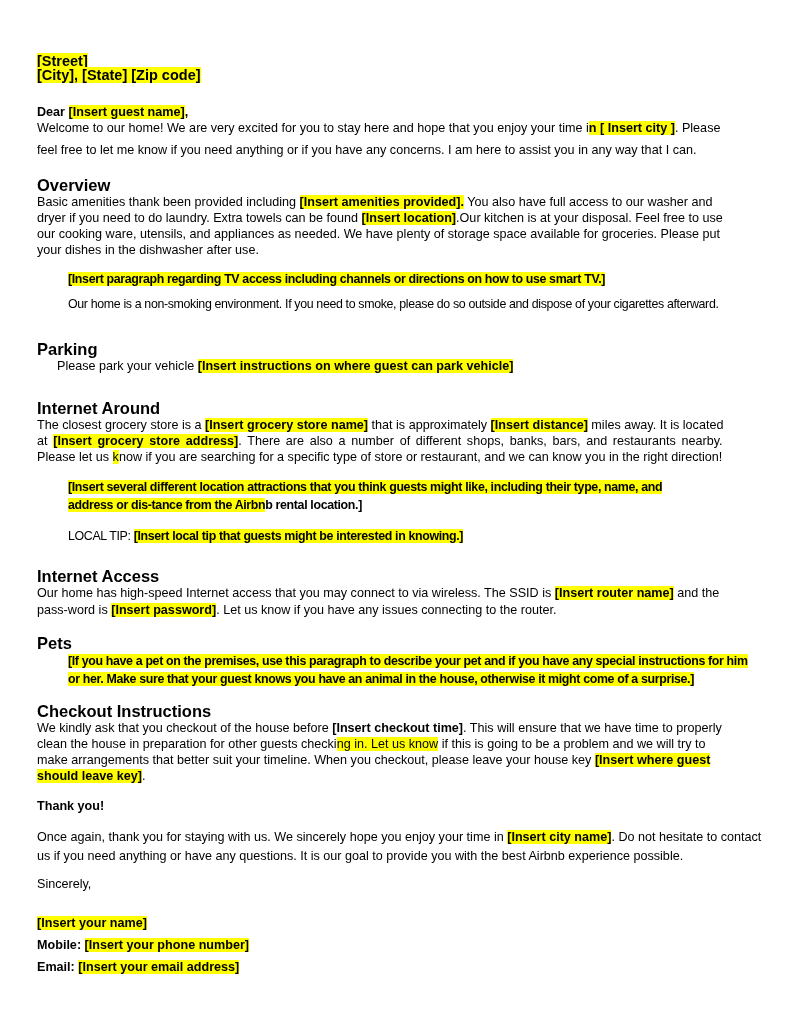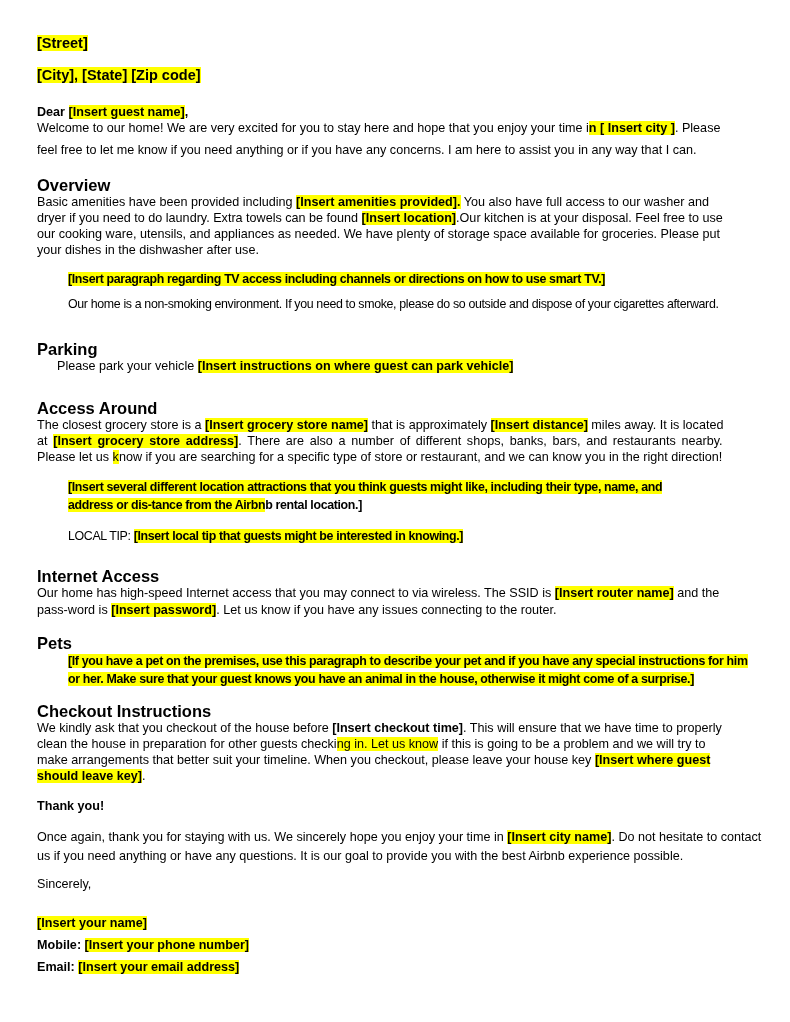--- a/index.html
+++ b/index.html
@@ -13,39 +13,39 @@
   .h2 { font-size:16.5px; font-weight:bold; line-height:20px; }
   .body { font-size:12.6px; line-height:16px; }
   .narrow { font-family:"Liberation Sans", sans-serif; font-size:12.4px; letter-spacing:-0.35px; transform-origin:left;padding-left:31px; }
   .just { text-align:justify; text-align-last:left; white-space:normal; width:720px; }
 </style>
 </head>
 <body>
 
 <div class="page">
 
-  <div class="abs addr" style="top:33px;"><span class="hl">[Street]</span></div>
+  <div class="abs addr" style="top:51px;"><span class="hl">[Street]</span></div>
   <div class="abs addr" style="top:65px;"><span class="hl">[City], [State] [Zip code]</span></div>
 
   <div class="abs body b" style="top:104px;"><span>Dear </span><span class="hl">[Insert guest name]</span><span>,</span></div>
   <div class="abs body" style="top:120px;"><span>Welcome to our home! We are very excited for you to stay here and hope that you enjoy your time i</span><span class="hl b">n [ Insert city ]</span><span>. Please</span></div>
   <div class="abs body" style="top:142px;">feel free to let me know if you need anything or if you have any concerns. I am here to assist you in any way that I can.</div>
 
   <div class="abs h2" style="top:175px;">Overview</div>
-  <div class="abs body" style="top:194px;"><span>Basic amenities have been provided including </span><span class="hl b">[Insert amenities provided].</span><span> You also have full access to our washer and</span></div>
+  <div class="abs body" style="top:194px;"><span>Basic amenities thank been provided including </span><span class="hl b">[Insert amenities provided].</span><span> You also have full access to our washer and</span></div>
   <div class="abs body" style="top:210px;"><span>dryer if you need to do laundry. Extra towels can be found </span><span class="hl b">[Insert location]</span><span>.Our kitchen is at your disposal. Feel free to use</span></div>
   <div class="abs body" style="top:226px;">our cooking ware, utensils, and appliances as needed. We have plenty of storage space available for groceries. Please put</div>
   <div class="abs body" style="top:242px;">your dishes in the dishwasher after use.</div>
   <div class="abs body b narrow" style="top:271px;"><span class="hl">[Insert paragraph regarding TV access including channels or directions on how to use smart TV.]</span></div>
   <div class="abs body narrow" style="top:296px;font-weight:normal;">Our home is a non-smoking environment. If you need to smoke, please do so outside and dispose of your cigarettes afterward.</div>
 
   <div class="abs h2" style="top:339px;">Parking</div>
   <div class="abs body" style="top:358px;margin-left:20px;"><span>Please park your vehicle </span><span class="hl b">[Insert instructions on where guest can park vehicle]</span></div>
 
-  <div class="abs h2" style="top:398px;">Access Around</div>
+  <div class="abs h2" style="top:398px;">Internet Around</div>
   <div class="abs body" style="top:417px;"><span>The closest grocery store is a </span><span class="hl b">[Insert grocery store name]</span><span> that is approximately </span><span class="hl b">[Insert distance]</span><span> miles away. It is located</span></div>
   <div class="abs body just" style="top:433px;word-spacing:2.2px;"><span>at </span><span class="hl b">[Insert grocery store address]</span><span>. There are also a number of different shops, banks, bars, and restaurants nearby.</span></div>
   <div class="abs body" style="top:449px;"><span>Please let us </span><span class="hl">k</span><span>now if you are searching for a specific type of store or restaurant, and we can know you in the right direction!</span></div>
   <div class="abs body b narrow" style="top:479px;"><span class="hl">[Insert several different location attractions that you think guests might like, including their type, name, and</span></div>
   <div class="abs body b narrow" style="top:497px;"><span class="hl">address or dis-tance from the Airbn</span><span>b rental location.]</span></div>
   <div class="abs body narrow" style="top:528px;"><span>LOCAL TIP: </span><span class="hl b">[Insert local tip that guests might be interested in knowing.]</span></div>
 
   <div class="abs h2" style="top:566px;">Internet Access</div>
   <div class="abs body" style="top:585px;"><span>Our home has high-speed Internet access that you may connect to via wireless. The SSID is </span><span class="hl b">[Insert router name]</span><span> and the</span></div>
   <div class="abs body" style="top:602px;"><span>pass-word is </span><span class="hl b">[Insert password]</span><span>. Let us know if you have any issues connecting to the router.</span></div>

